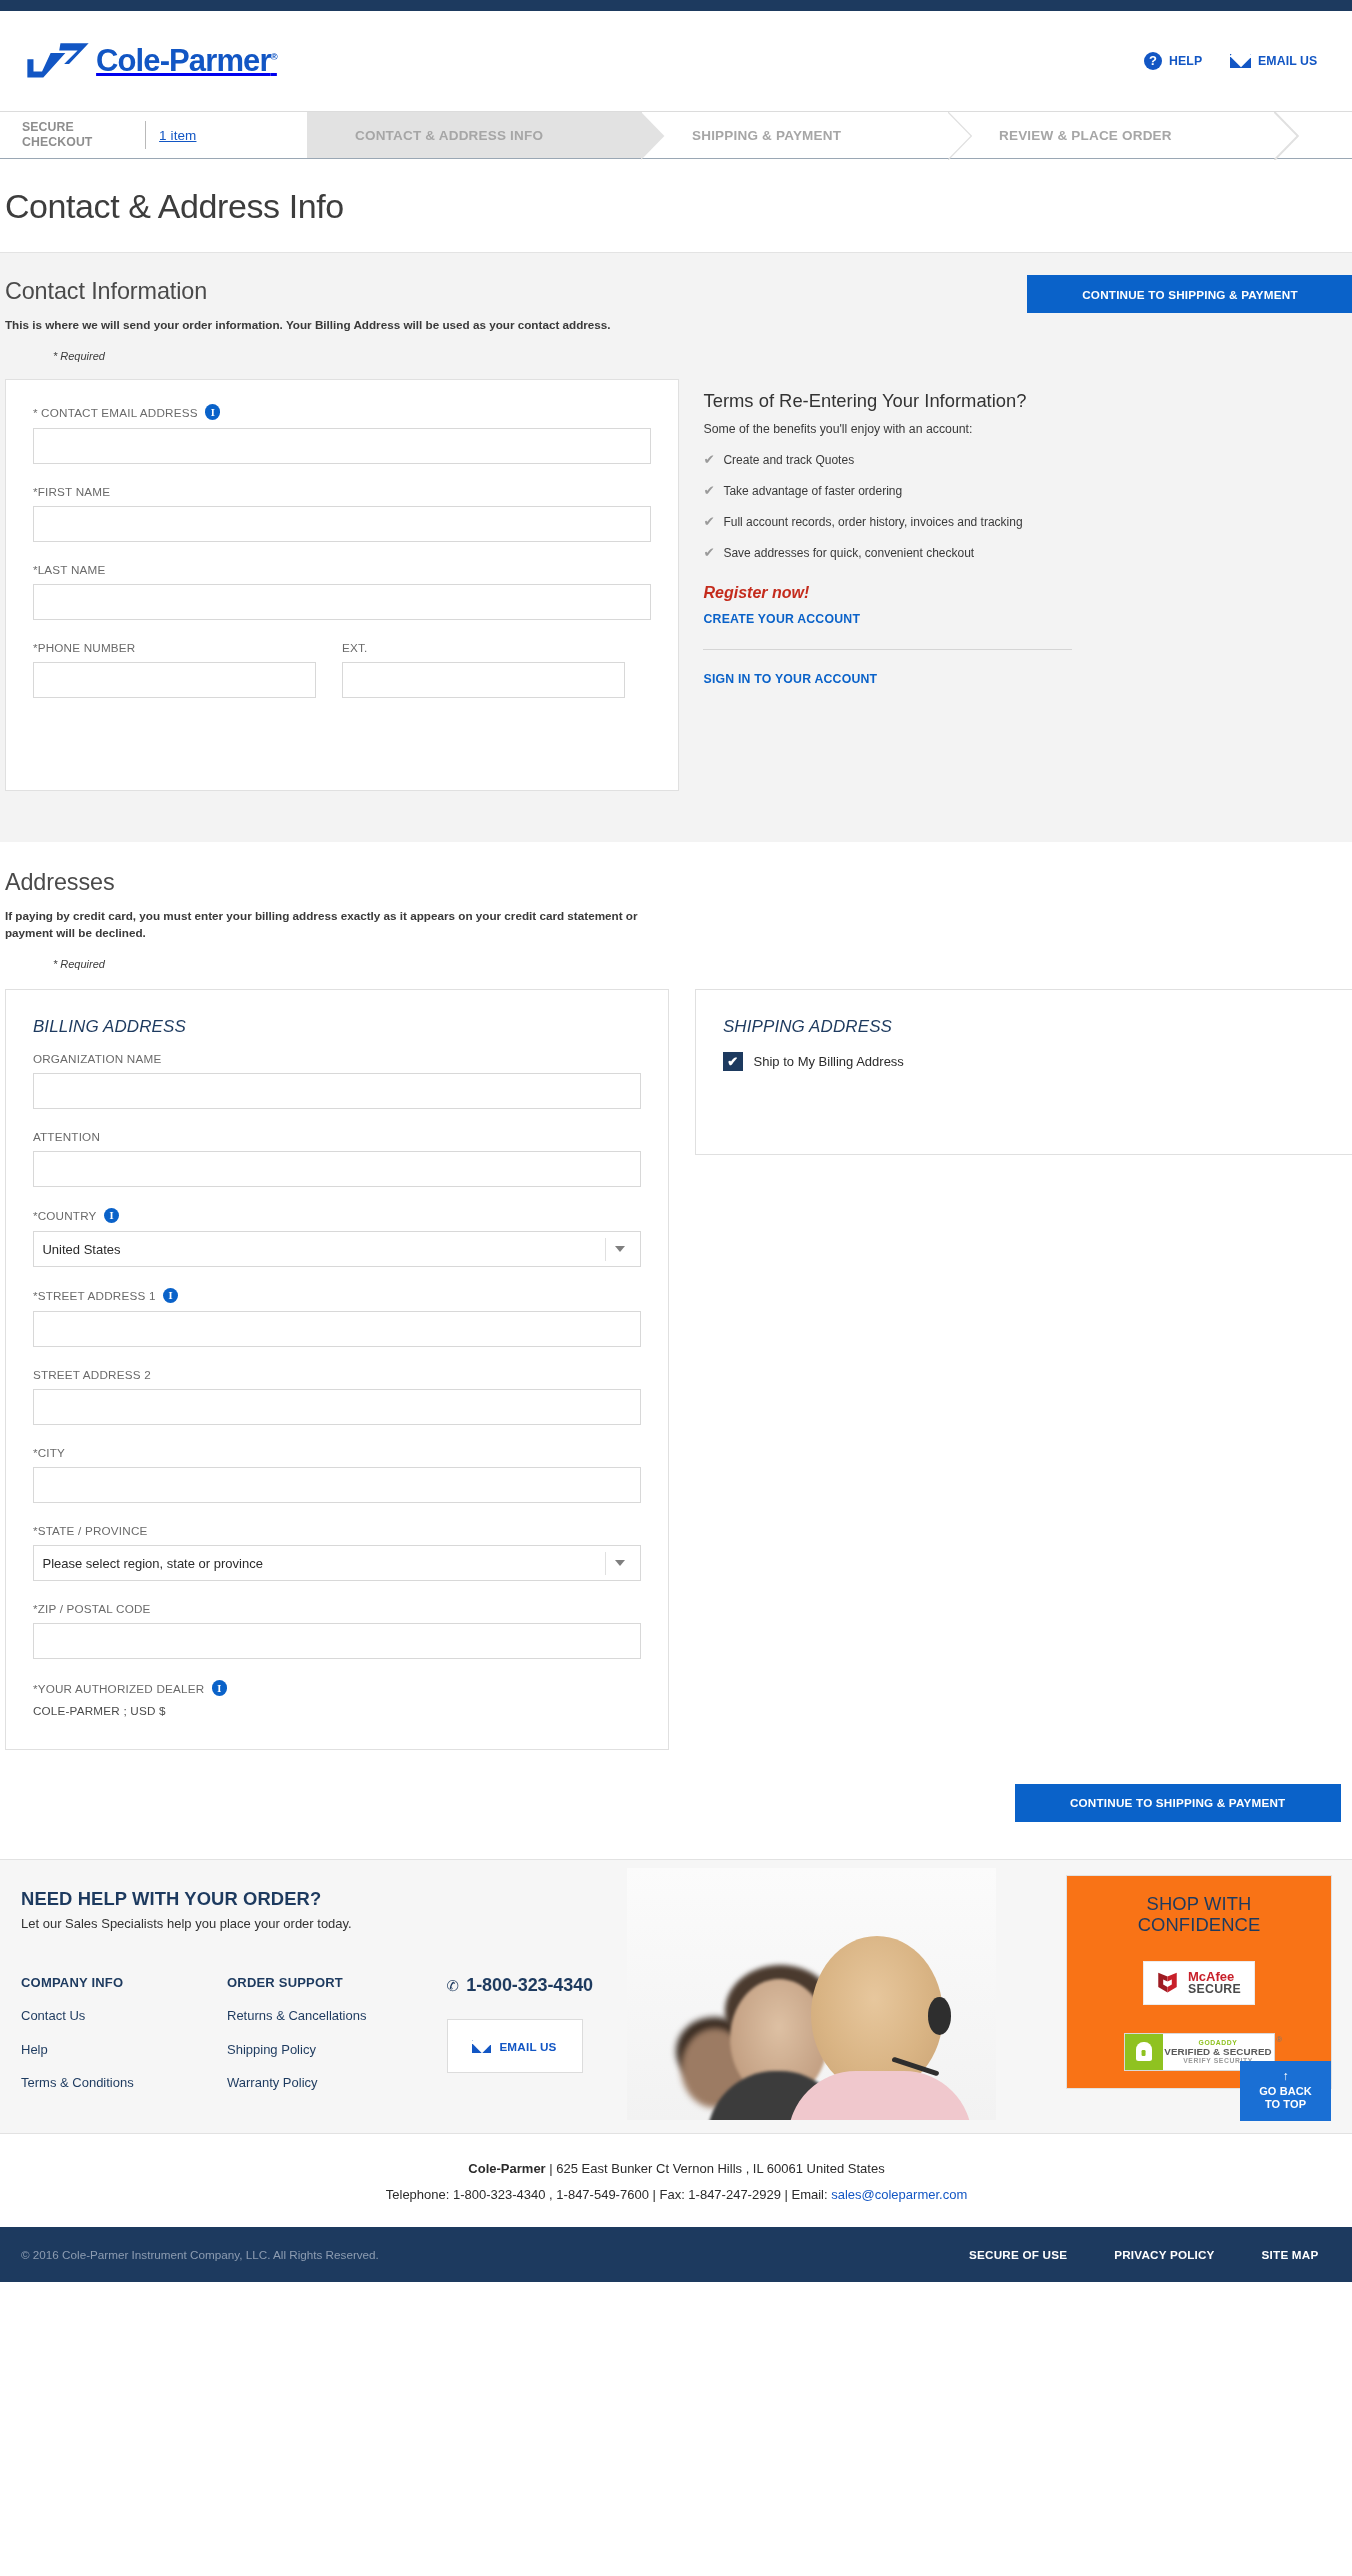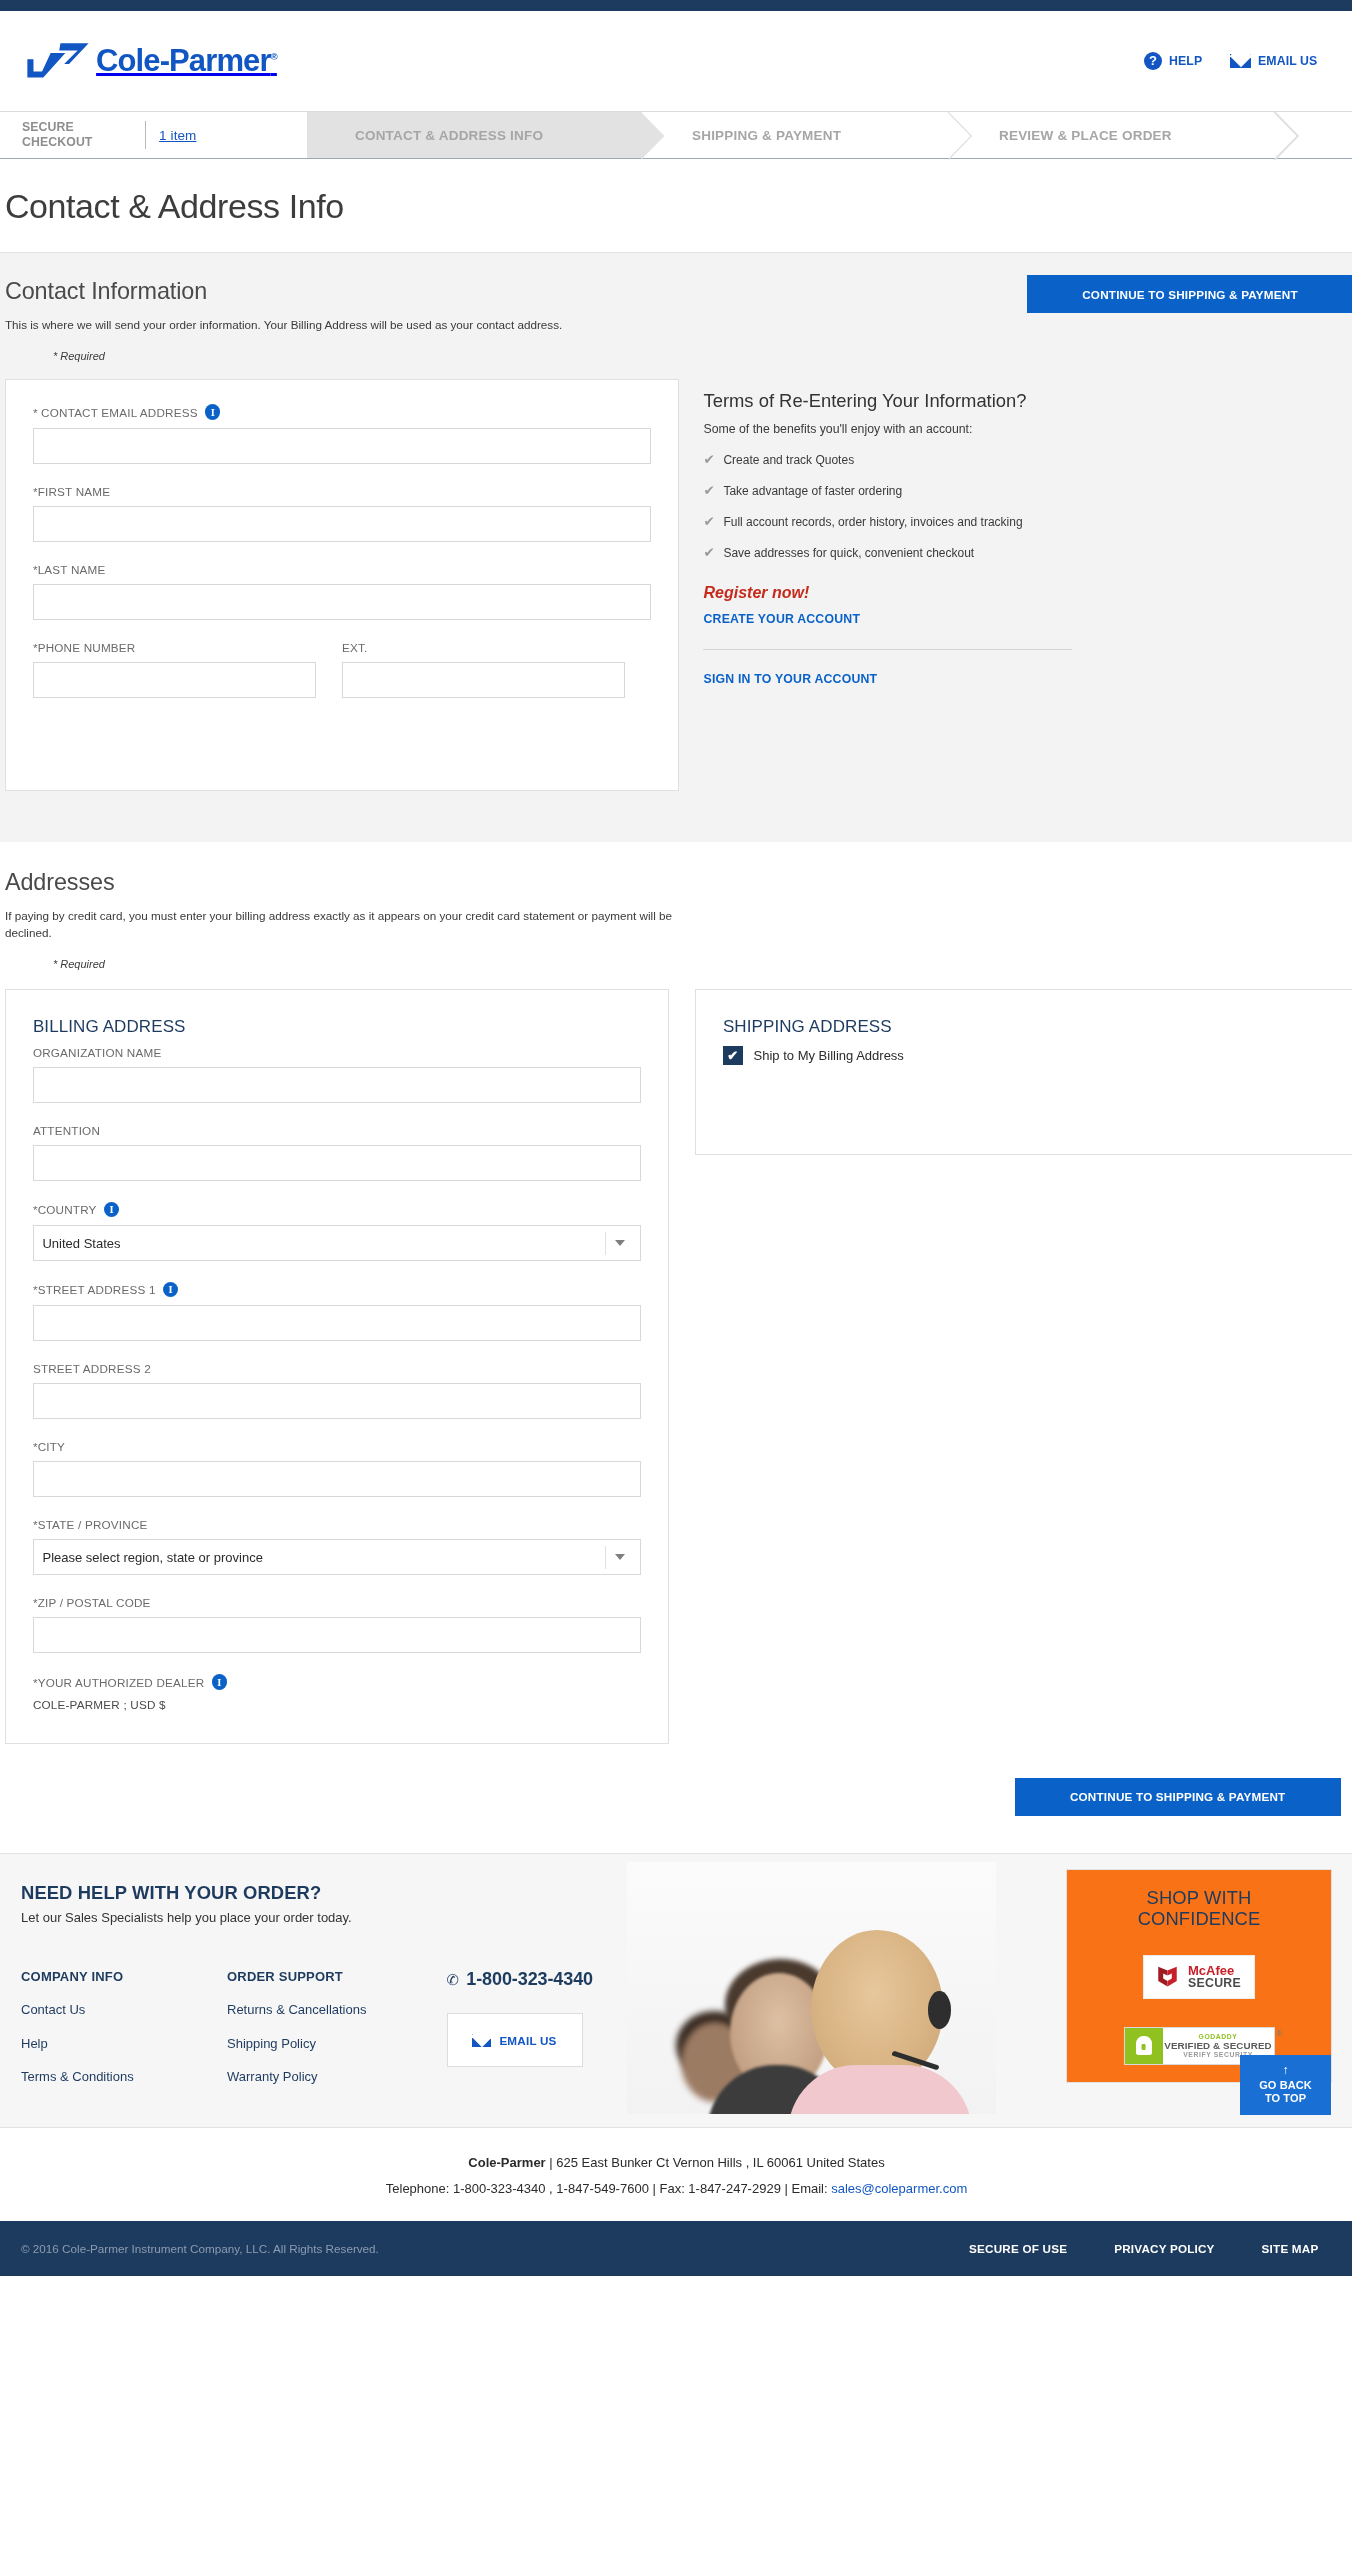--- a/index.html
+++ b/index.html
@@ -84,21 +84,21 @@
 
   
   .contact-section {
     background: #f3f3f3; border-top: 0.6px solid #e3e3e3; padding: 24.6px 0 18.4px 0;
     position: relative; min-height: 590px;
   }
   .sec-inner { padding: 0 12.3px 0 4.9px; position: relative; }
   .sec-h2 {
     font-size: 23.4px; font-weight: 300; color: #4a4a4a; letter-spacing: -0.1px; margin-bottom: 12.3px;
   }
-  .sec-desc { font-size: 11.7px; color: #3a3a3a; line-height: 1.45; max-width: 676px; }
+  .sec-desc { font-size: 11.7px; color: #3a3a3a; line-height: 1.45; max-width: 676px; font-weight: bold; }
   .req-note { font-size: 11px; font-style: italic; color: #3a3a3a; margin-top: 16px; margin-left: 48px; }
 
   .btn-primary {
     background: #0a62c9; color: #fff; border: none; font-size: 11.7px; font-weight: bold;
     letter-spacing: 0.2px; padding: 0 16px; height: 38px; cursor: pointer;
     display: inline-flex; align-items: center; justify-content: center;
     font-family: "Liberation Sans", sans-serif;
   }
   .btn-top-right { position: absolute; right: 0px; top: -2.5px; width: 326px; }
 
@@ -146,21 +146,21 @@
     text-decoration: none; display: inline-block;
   }
   .divider-line { height: 0.6px; background: #d5d5d5; width: 369px; margin: 23.4px 0 22px 0; }
 
   
   .addresses-section { background: #fff; padding: 27px 0 37px 0; position: relative; }
   .addr-grid { display: flex; gap: 26px; margin-top: 18.4px; align-items: flex-start; }
   .billing-card { width: 664px; flex: none; padding: 27px 27px 32px 27px; }
   .shipping-card { width: 664px; flex: none; padding: 27px 27px 27px 27px; min-height: 166px; }
   .card-title {
-    font-size: 17px; font-weight: 400; color: #1d3a5f; letter-spacing: 0.1px; margin-bottom: 9px;
+    font-size: 17px; font-weight: 400; color: #1d3a5f; letter-spacing: 0.1px; margin-bottom: 15px; font-style: italic;
   }
   .sel {
     width: 100%; height: 36px; border: 0.6px solid #d8d8d8; background: #fff;
     font-size: 13px; padding: 0 8.6px; color: #2b2b2b; display: flex; align-items: center;
     justify-content: space-between; position: relative; cursor: pointer;
   }
   .sel-sep { position: absolute; right: 34px; top: 5.5px; bottom: 5.5px; width: 0.6px; background: #e0e0e0; }
   .chev-d {
     width: 0; height: 0; border-left: 5.5px solid transparent; border-right: 5.5px solid transparent;
     border-top: 6.8px solid #7f7f7f; margin-right: 6.1px;

